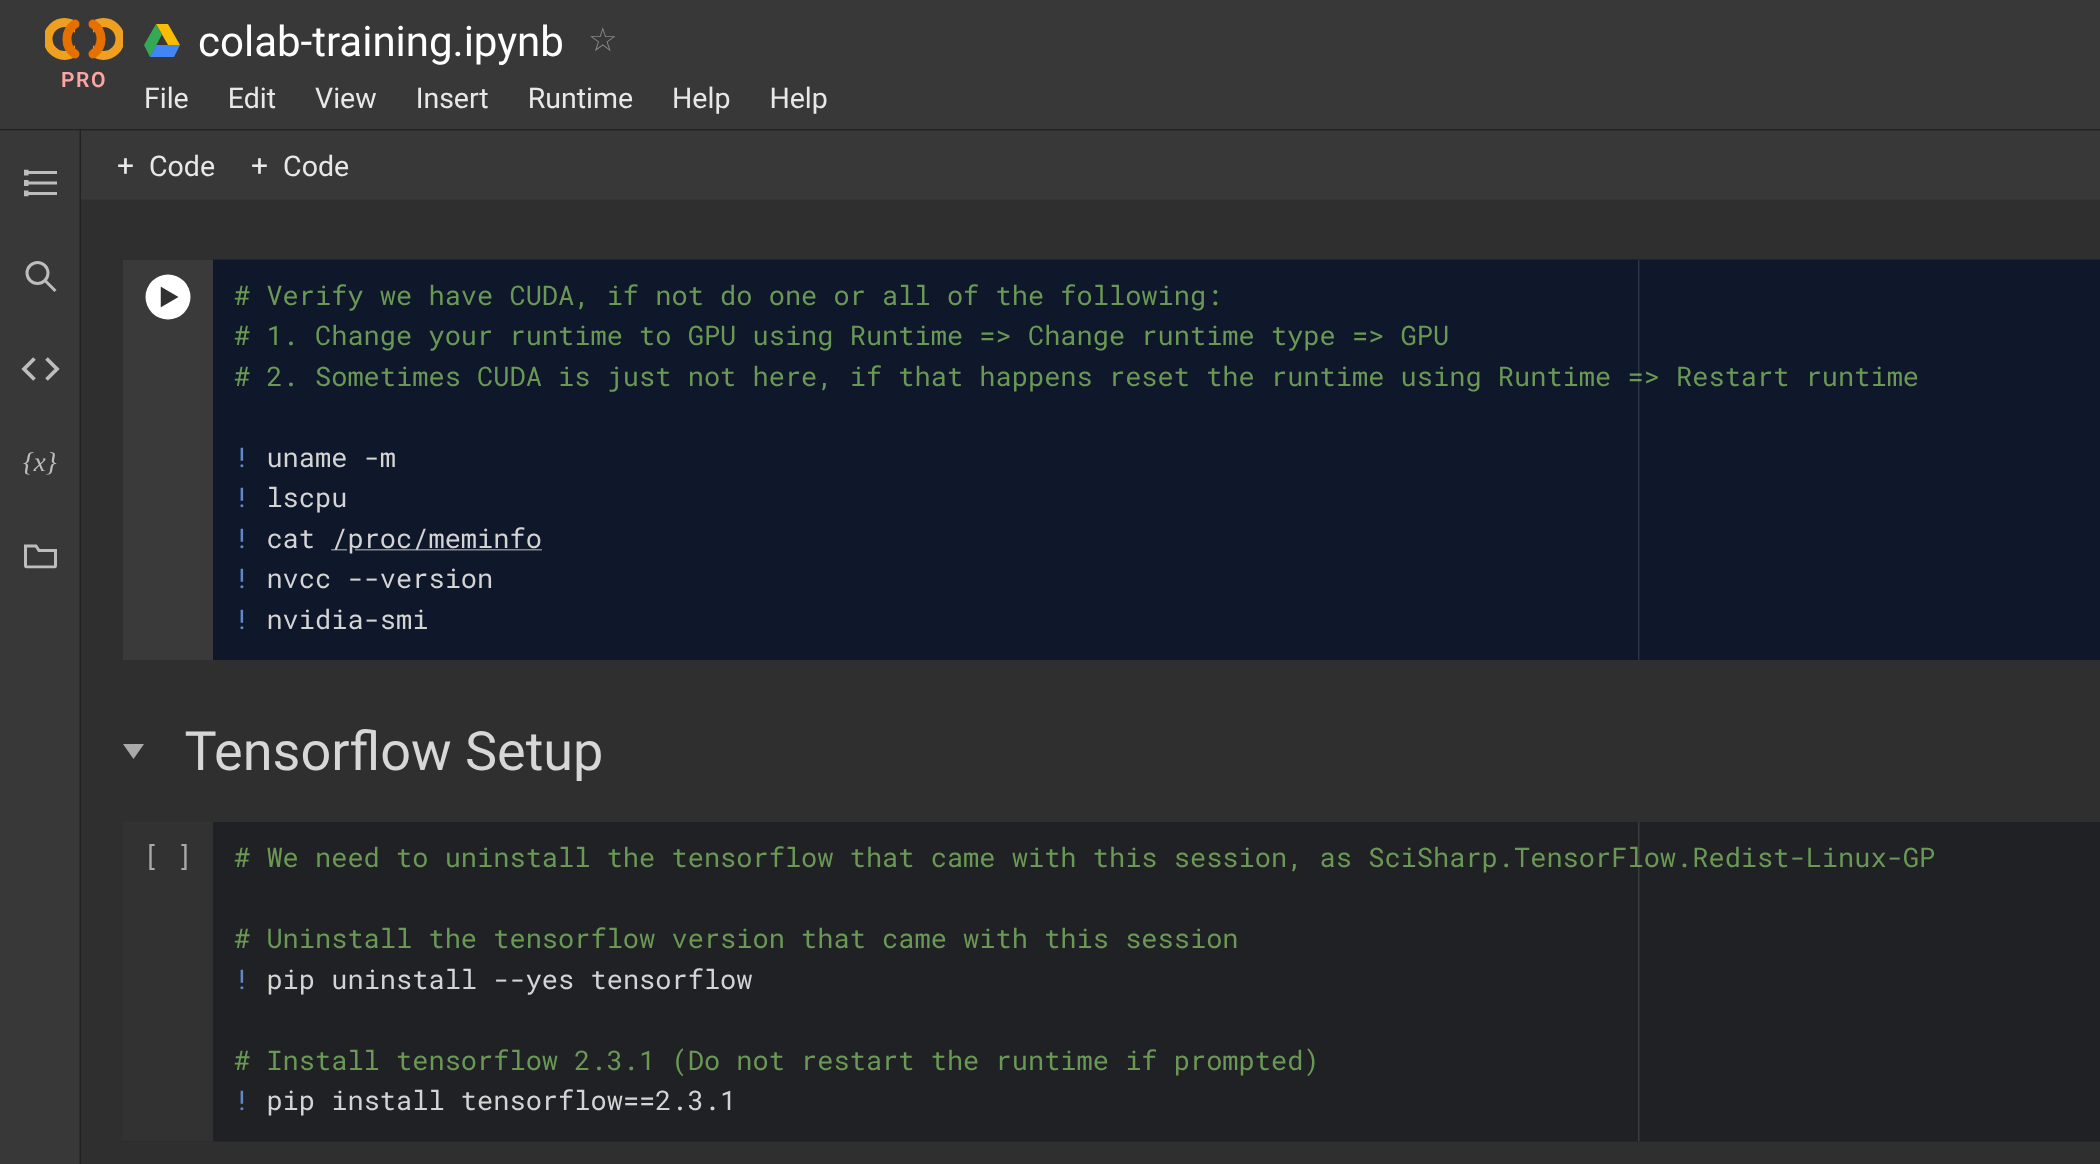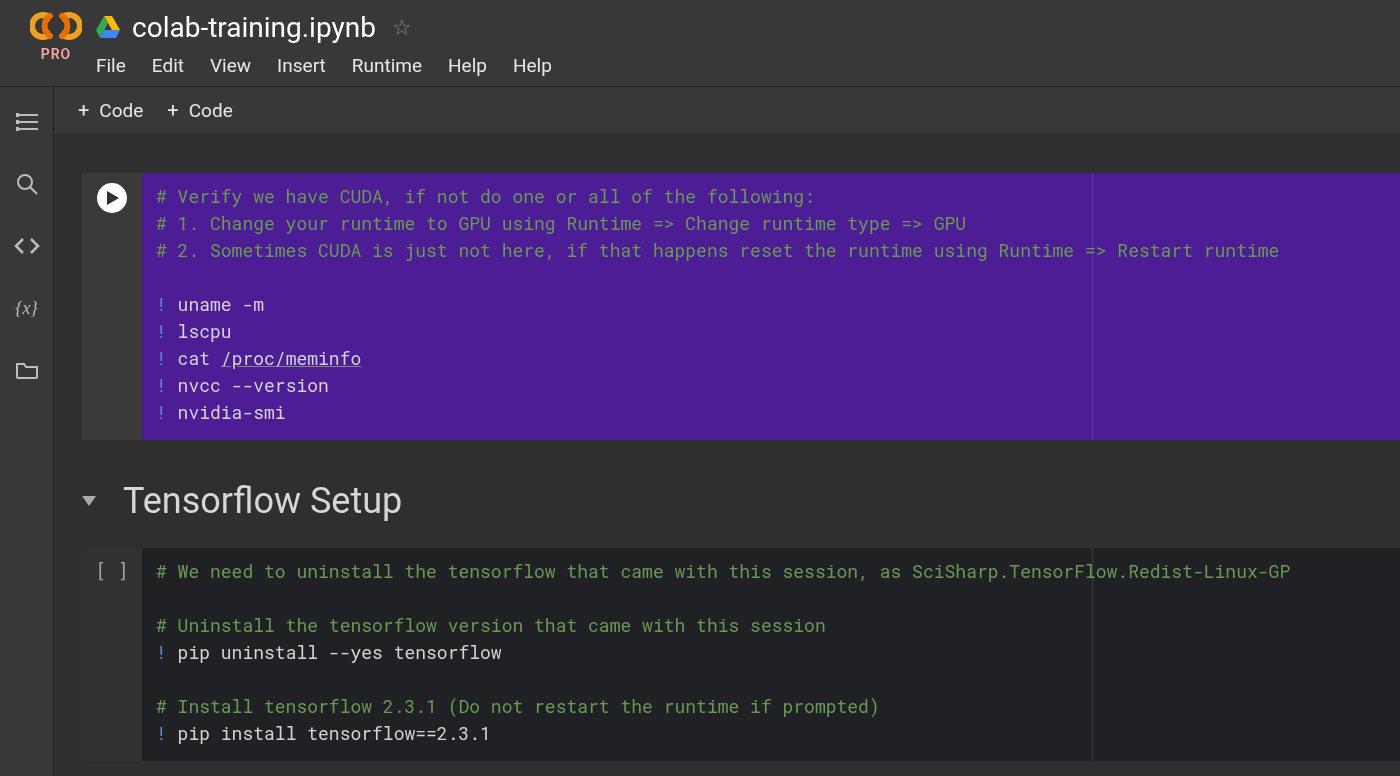--- a/index.html
+++ b/index.html
@@ -83,21 +83,21 @@
   
   .cell {
     margin: 0 0 40px 28px;
     position: relative;
   }
   .cell-body {
     display: flex;
     background: #202124;
     min-height: 60px;
   }
-  .cell.active .cell-body { background: #4c1d95; }
+  .cell.active .cell-body { background: #0f172a; }
   .gutter {
     width: 60px;
     background: #323233;
     display: flex; justify-content: center;
     padding-top: 10px;
   }
   .cell.active .gutter { background: #3a3a3b; }
   .playbtn {
     width: 30px; height: 30px; border-radius: 50%;
     background: #ffffff; color: #202124;

